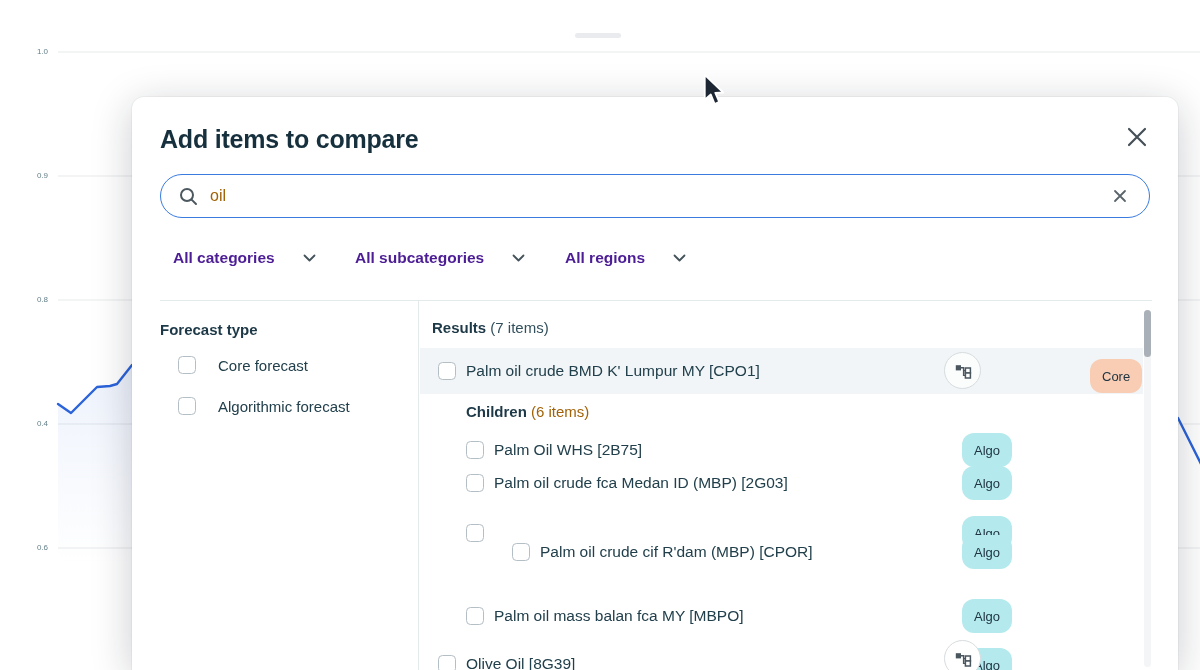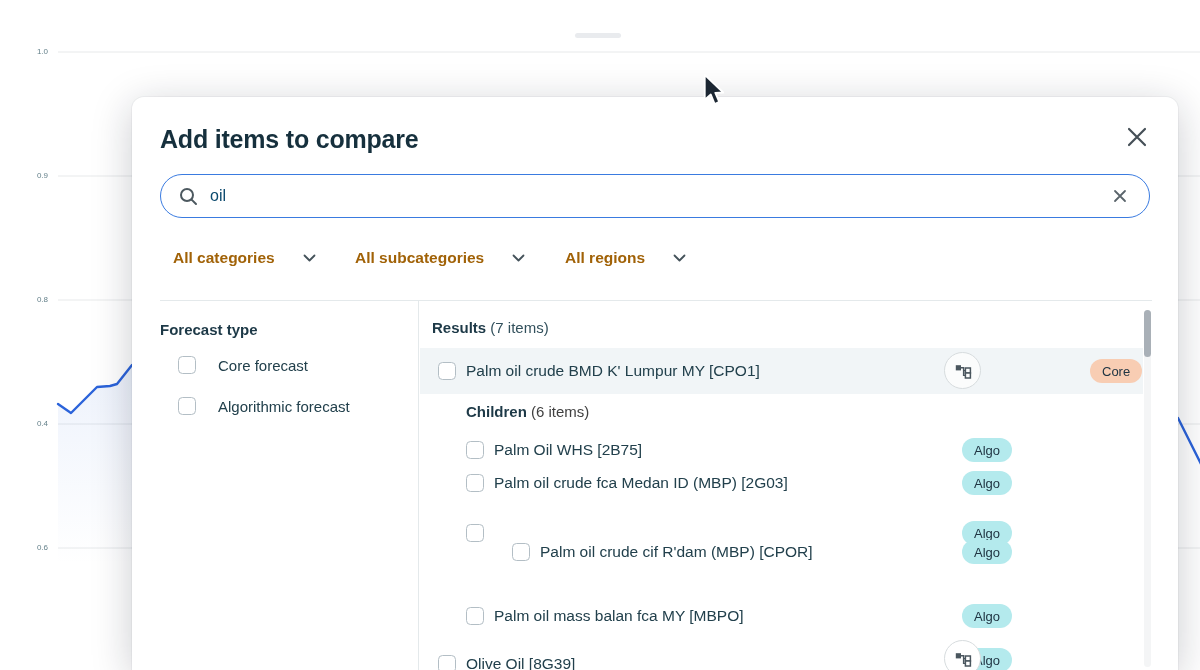--- a/index.html
+++ b/index.html
@@ -19,28 +19,28 @@
            overflow:hidden; }
   .modal-title { position:absolute; left:28px; top:28px; font-size:25px; font-weight:700;
                  color:#16303d; letter-spacing:-.2px; }
   .close-btn { position:absolute; left:990px; top:25px; width:30px; height:30px;
                display:flex; align-items:center; justify-content:center; cursor:pointer;
                background:none; border:none; }
 
   .search-wrap { position:absolute; left:28px; top:77px; width:990px; height:44px;
                  border:1.5px solid #3a7be0; border-radius:22px; background:#fff;
                  display:flex; align-items:center; padding:0 18px; }
-  .search-wrap input { flex:1; border:none; outline:none; font-size:16px; color:#0c4a6e;
+  .search-wrap input { flex:1; border:none; outline:none; font-size:16px; color:#a16207;
                        margin-left:12px; font-family:"Liberation Sans",sans-serif; background:transparent; }
   .search-clear { width:22px; height:22px; display:flex; align-items:center; justify-content:center;
                   background:none; border:none; cursor:pointer; }
 
   .filter-btn { position:absolute; top:148px; height:26px; display:flex; align-items:center;
                 gap:28px; background:none; border:none; cursor:pointer;
-                font-size:15.5px; font-weight:700; color:#a16207;
+                font-size:15.5px; font-weight:700; color:#4c1d95;
                 font-family:"Liberation Sans",sans-serif; }
   #filter-cat { left:41px; } #filter-sub { left:223px; } #filter-reg { left:433px; }
 
   .h-divider { position:absolute; left:28px; top:203px; width:992px; height:1px; background:#e4e9eb; }
   .v-divider { position:absolute; left:286px; top:204px; width:1px; height:369px; background:#e4e9eb; }
 
   
   .panel-heading { position:absolute; left:28px; top:224px; font-size:15px; font-weight:700; color:#1d3947; }
   .cb-row { position:absolute; left:46px; display:flex; align-items:center; gap:14px; cursor:pointer; }
   .checkbox { width:18px; height:18px; border:1.5px solid #b3bec5; border-radius:4.5px; background:#fff; flex:0 0 18px; }
@@ -49,32 +49,32 @@
   
   .results-header { position:absolute; left:300px; top:222px; font-size:15px; color:#1d3947; }
   .results-header .bold { font-weight:700; }
   .results-header .count { font-weight:400; color:#32505c; }
 
   .parent-row { position:absolute; left:288px; top:251px; width:723px; height:46px;
                 background:#f1f5f7; display:flex; align-items:center; padding-left:18px; }
   .parent-row .row-label { font-size:15.5px; color:#22404c; margin-left:10px; }
 
   .badge { display:inline-flex; align-items:center; justify-content:center;
-           height:24px; padding:0 12px; border-radius:12px; font-size:13px; color:#203543; }
+           height:34px; padding:0 12px; border-radius:12px; font-size:13px; color:#203543; }
   .badge-core { background:#f8cdb3; }
   .badge-algo { background:#b4eaed; }
   .badge-abs { position:absolute; }
 
   .icon-circle { position:absolute; width:37px; height:37px; border-radius:50%;
                  border:1px solid #d7dcde; background:#fbfcfc; display:flex;
                  align-items:center; justify-content:center; cursor:pointer; }
 
   .children-heading { position:absolute; left:334px; top:306px; font-size:15px; color:#1d3947; }
   .children-heading .bold { font-weight:700; }
-  .children-heading .count { font-weight:400; color:#404040; }
+  .children-heading .count { font-weight:400; color:#a16207; }
 
   .child-row { position:absolute; left:334px; width:677px; height:28px;
                display:flex; align-items:center; }
   .child-row .row-label { font-size:15.5px; color:#22404c; margin-left:10px; }
   .child-row .badge { position:absolute; left:496px; }
 
   .last-row { position:absolute; left:288px; top:547px; width:723px; height:40px;
               display:flex; align-items:center; padding-left:18px; }
   .last-row .row-label { font-size:15.5px; color:#22404c; margin-left:10px; }
 

